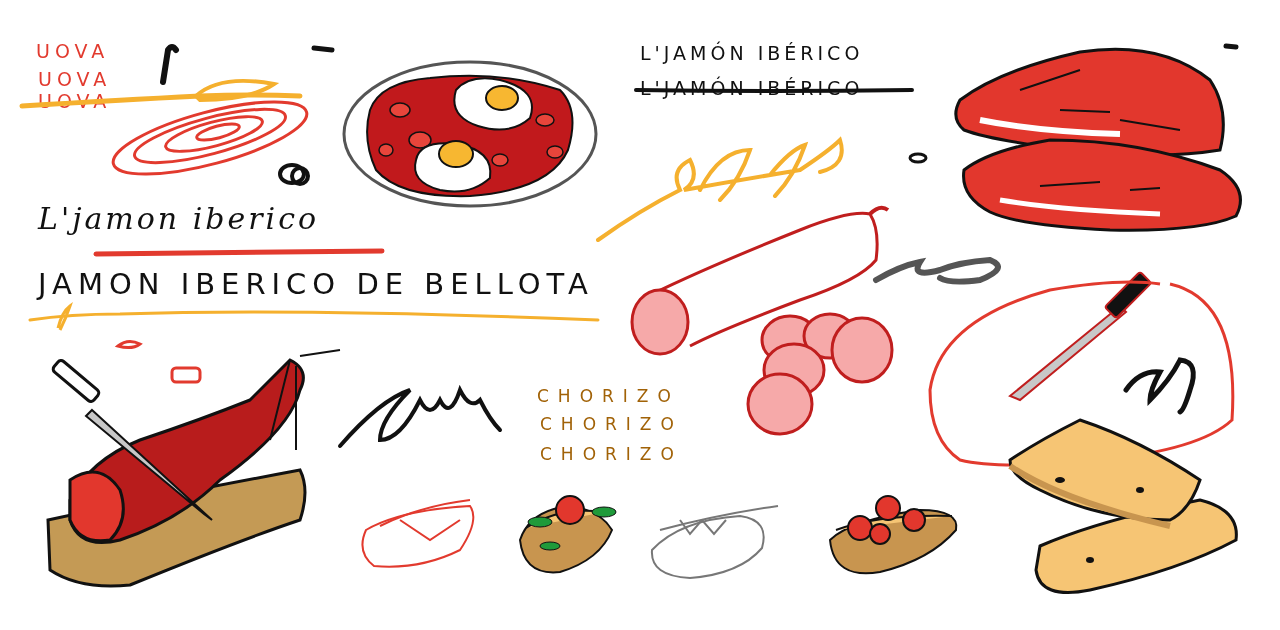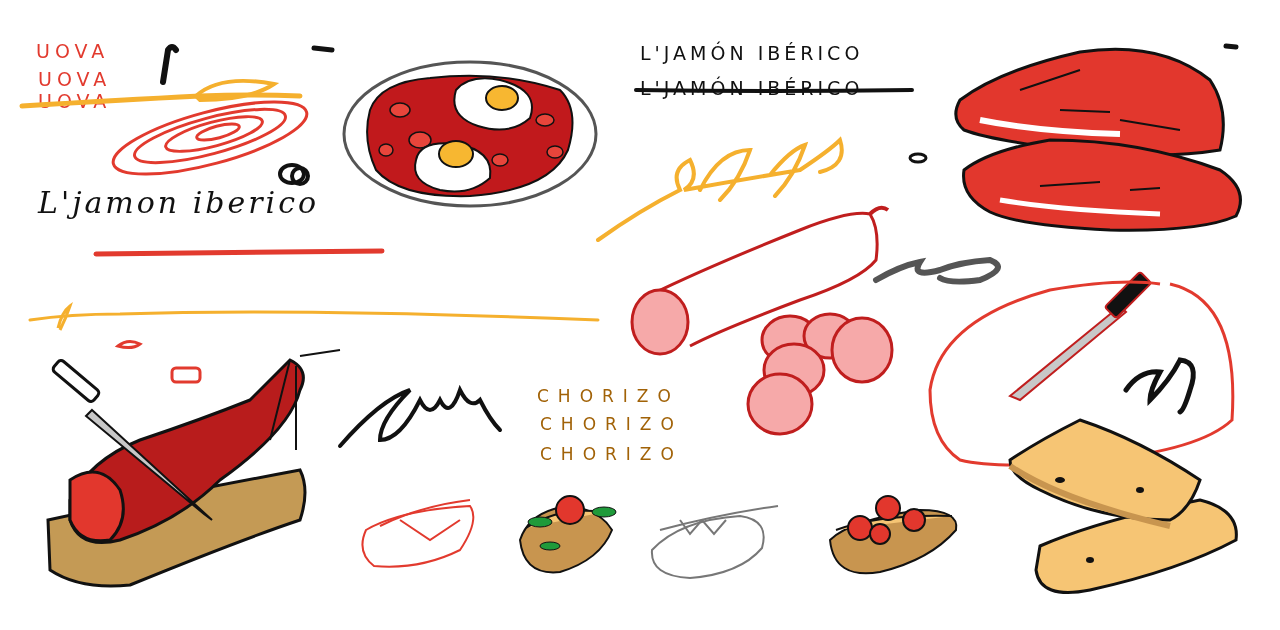--- a/index.html
+++ b/index.html
@@ -18,21 +18,22 @@
 
 <div class="canvas">
 
   <div class="hand uova" style="left:36px;top:42px;">UOVA</div>
   <div class="hand uova" style="left:38px;top:70px;">UOVA</div>
   <div class="hand uova" style="left:38px;top:92px;">UOVA</div>
 
   <div class="hand jamon-top" style="left:640px;top:44px;">L'JAMÓN IBÉRICO</div>
   <div class="hand jamon-strike" style="left:640px;top:79px;">L'JAMÓN IBÉRICO</div>
 
-  <div class="hand ljamon-script" style="left:38px;top:188px;text-align:right;">L'jamon iberico</div>
+  <div class="hand ljamon-script" style="left:38px;top:204px;text-align:right;">L'jamon iberico</div>
+  <div class="hand bellota" style="left:38px;top:270px;">JAMON IBERICO DE BELLOTA</div>
 
   <div class="hand chorizo" style="left:537px;top:388px;">CHORIZO</div>
   <div class="hand chorizo" style="left:540px;top:416px;">CHORIZO</div>
   <div class="hand chorizo" style="left:540px;top:446px;">CHORIZO</div>
 
   <svg width="1280" height="630" style="position:absolute;left:0;top:0;">
 
     <path d="M636 90 Q770 92 912 90" stroke="#111" stroke-width="4" fill="none" stroke-linecap="round"></path>
 
     <path d="M96 254 Q240 252 382 251" stroke="#e23a2e" stroke-width="5" fill="none" stroke-linecap="round"></path>

